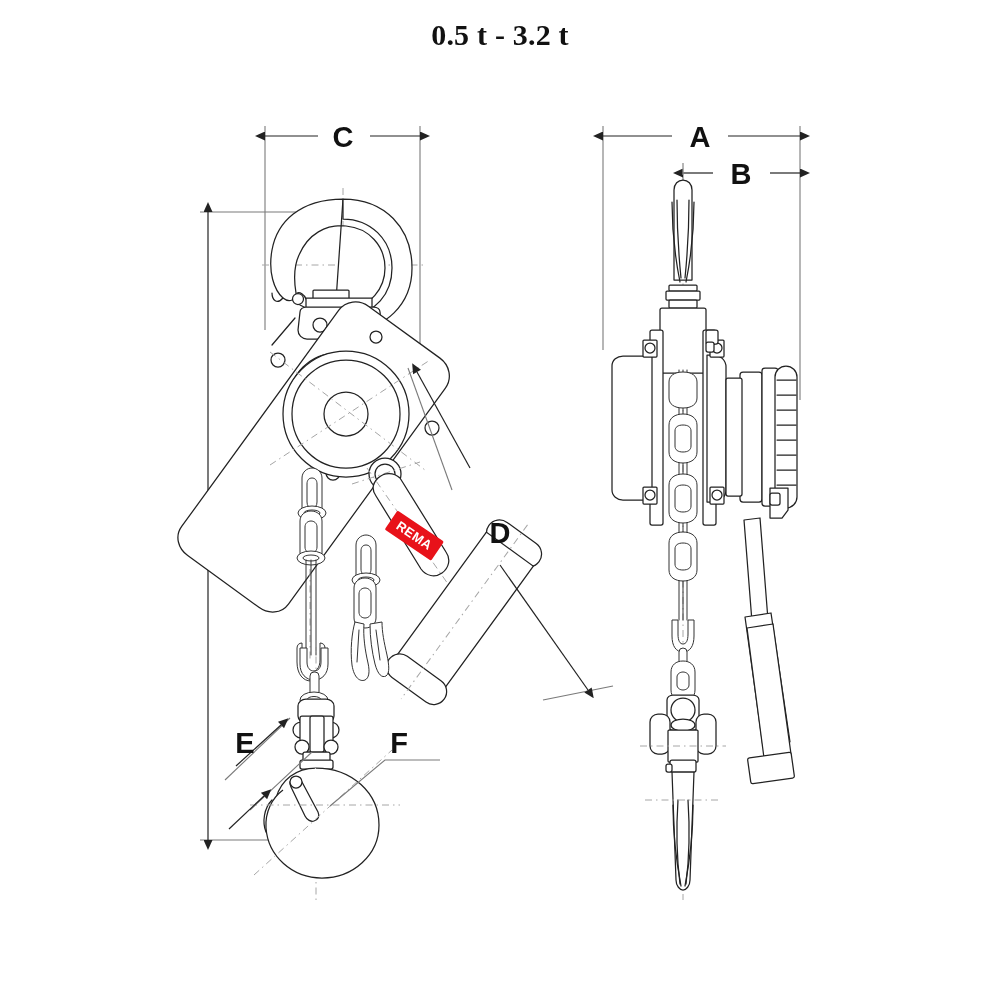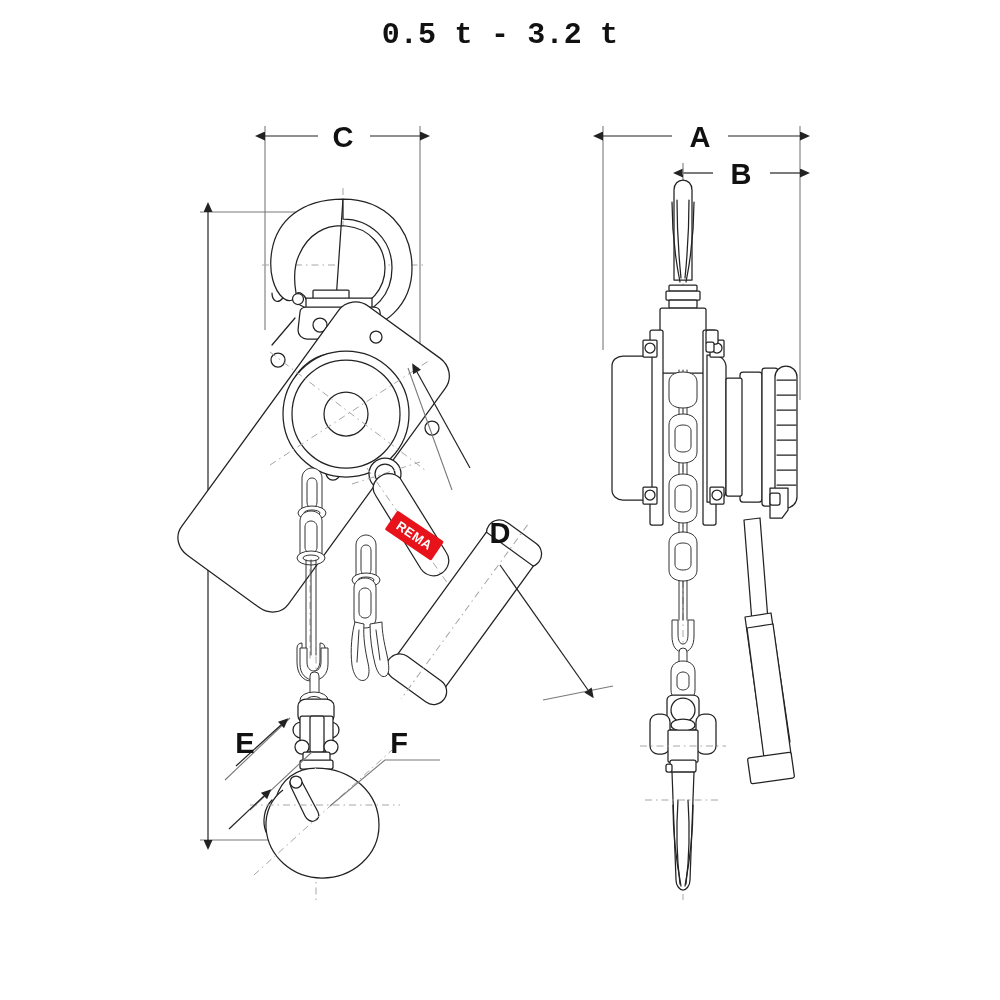--- a/index.html
+++ b/index.html
@@ -1,20 +1,20 @@
 <!DOCTYPE html>
 <html><head>
 <meta charset="utf-8">
 <style>
   html,body{margin:0;padding:0;background:#ffffff;}
   body{width:1000px;height:1000px;font-family:"Liberation Sans",sans-serif;overflow:hidden;}
   #stage{position:relative;width:1000px;height:1000px;background:#fff;}
   #title{
     position:absolute;left:0;top:18px;width:1000px;text-align:center;
-    font-family:Liberation Mono, monospace;
+    font-family:Liberation Serif, serif;
     font-size:30px;font-weight:bold;color:#111;letter-spacing:0.2px;
   }
   svg#drawing{position:absolute;left:0;top:0;width:1000px;height:1000px;display:block;}
   .dimlabel{
     font-family:"Liberation Sans",sans-serif;font-size:29px;font-weight:bold;fill:#111;
     text-anchor:middle;dominant-baseline:middle;
   }
   .rema-text{
     font-family:"Liberation Sans",sans-serif;font-size:13px;font-weight:bold;
     fill:#ffffff;letter-spacing:0.4px;text-anchor:middle;dominant-baseline:middle;

